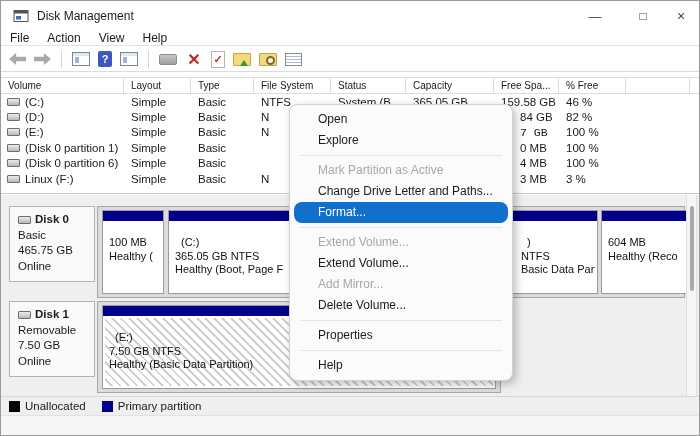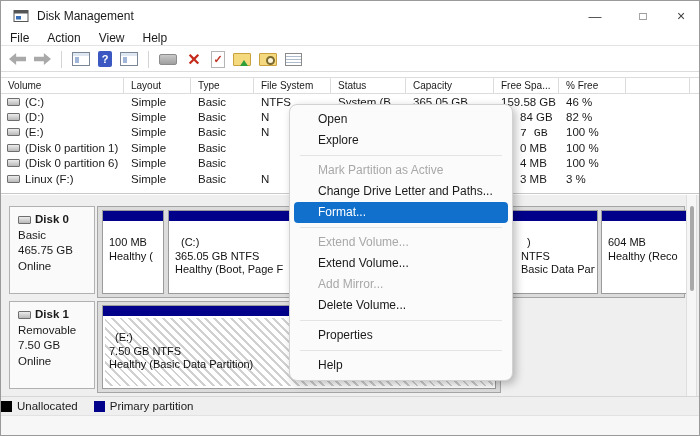--- a/index.html
+++ b/index.html
@@ -42,45 +42,45 @@
   .lv-row{height:15.4px;display:flex;align-items:center;}
   .lv-cell{flex:none;font-size:11.5px;color:#1a1a1a;padding-left:7px;white-space:nowrap;overflow:hidden;}
   .lv-cell.vol{display:flex;align-items:center;gap:5px;padding-left:6px;}
   .lv-cell.frag{padding-left:26px;}
   .drive-icon{width:13px;height:8px;border:1px solid #6e6e6e;background:linear-gradient(#ececec,#b9b9b9);border-radius:1px;flex:none;}
 
   
   .bottompane{position:absolute;top:194px;left:0;right:0;height:201px;background:#efefef;}
   .disk{position:absolute;left:8px;height:92px;}
   .disk0{top:11px;} .disk1{top:106px;}
-  .disk-label{position:absolute;left:0;top:0;width:86px;height:88px;background:#fafafa;border:1px solid #b1b1b1;padding:5px 0 0 8px;font-size:11.5px;line-height:15.5px;color:#1a1a1a;}
+  .disk-label{position:absolute;left:0;top:0;width:86px;height:76px;background:#fafafa;border:1px solid #b1b1b1;padding:5px 0 0 8px;font-size:11.5px;line-height:15.5px;color:#1a1a1a;}
   .disk-name{font-weight:bold;display:flex;align-items:center;gap:4px;}
   .disk-band{position:absolute;left:88px;top:0;height:92px;background:#dcdcdc;border:1px solid #a5a5a5;}
   .part{position:absolute;top:3px;bottom:3px;background:#fff;border:1px solid #9b9b9b;overflow:hidden;}
   .part-band{height:10px;width:100%;}
   .part-body{position:absolute;top:12px;left:2px;right:2px;bottom:2px;background:#fff;overflow:hidden;}
   .part.hatched .part-body{background:repeating-linear-gradient(45deg,#fff 0 4px,#d0d0d0 4px 6px);}
   .part-lines{padding:13px 0 0 4px;font-size:11px;line-height:13.5px;color:#111;white-space:nowrap;}
   .pl1{padding-left:6px;}
 
   
   .vscroll{position:absolute;right:2px;top:194px;width:11px;height:201px;background:#f6f6f6;border-left:1px solid #dedede;border-right:1px solid #dedede;}
   .vthumb{position:absolute;left:3px;top:11px;width:4px;height:85px;background:#a9a9a9;border-radius:2px;}
 
   
-  .legendbar{position:absolute;left:0;right:0;top:395px;height:19px;background:#efefef;border-top:1px solid #d6d6d6;display:flex;align-items:center;gap:16px;}
+  .legendbar{position:absolute;left:0;right:0;top:395px;height:19px;background:#efefef;border-top:1px solid #d6d6d6;display:flex;align-items:center;gap:16px;padding-left:8px;}
   .legend-item{display:flex;align-items:center;gap:5px;font-size:11.5px;color:#1a1a1a;}
   .legend-swatch{width:11px;height:11px;flex:none;}
   .statusbar{position:absolute;left:0;right:0;top:414px;bottom:0;background:#f7f7f7;border-top:1px solid #e2e2e2;}
 
   
   .ctxmenu{position:absolute;left:288px;top:103px;width:224px;background:#fbfbfb;border:1px solid #d2d2d2;border-radius:8px;box-shadow:3px 3px 9px rgba(0,0,0,.25);padding:4px 0;z-index:50;}
   .mi{height:21px;line-height:21px;padding-left:24px;margin:0 4px;font-size:12px;color:#1a1a1a;border-radius:4px;white-space:nowrap;overflow:hidden;}
   .mi.disabled{color:#a8a8a8;}
-  .mi.highlight{color:#fff;}
+  .mi.highlight{color:#fff;border-radius:8px;}
   .ctx-sep{height:1px;background:#e4e4e4;margin:4px 10px;}
 </style>
 </head>
 <body>
 
 <div class="window">
 
   <div class="titlebar">
     <svg class="appicon" viewBox="0 0 16 16">
       <rect x="1" y="2.5" width="14" height="11" fill="#ffffff" stroke="#555555"></rect>

